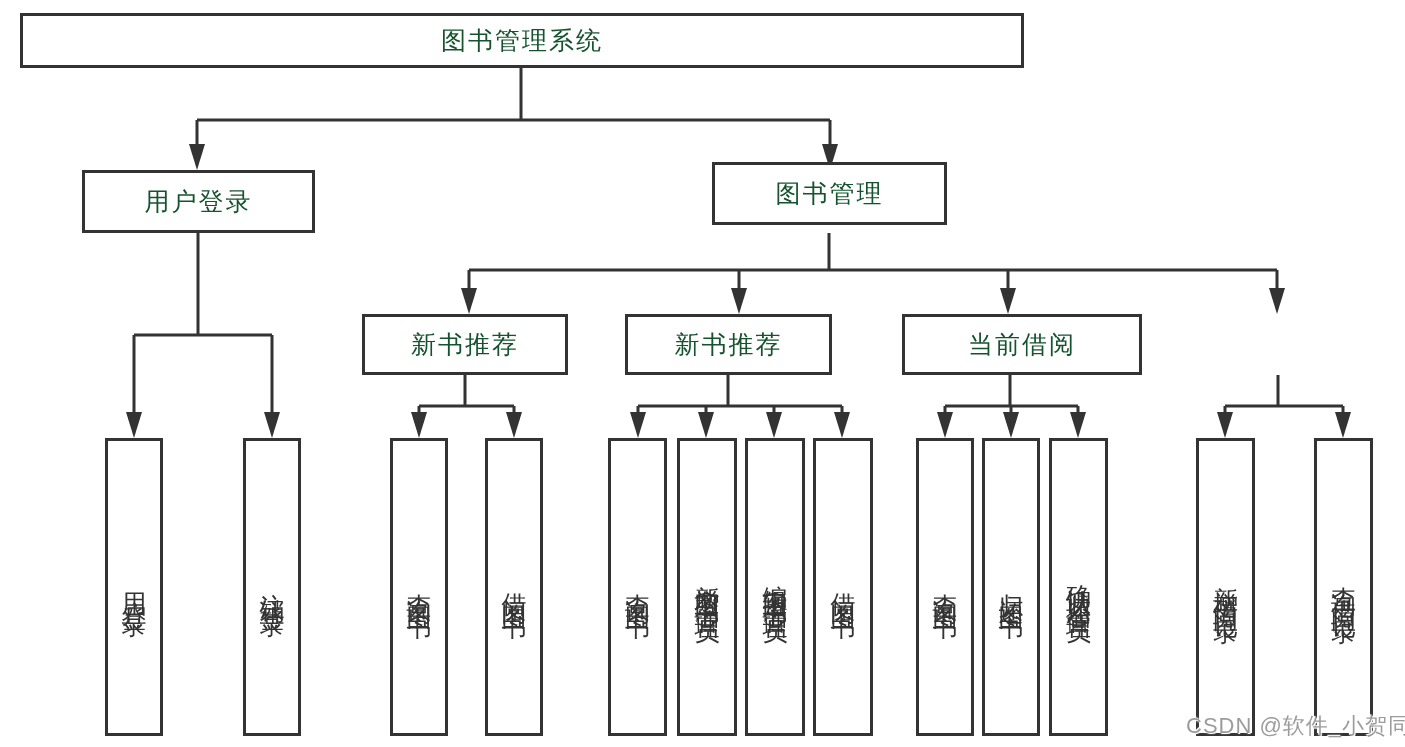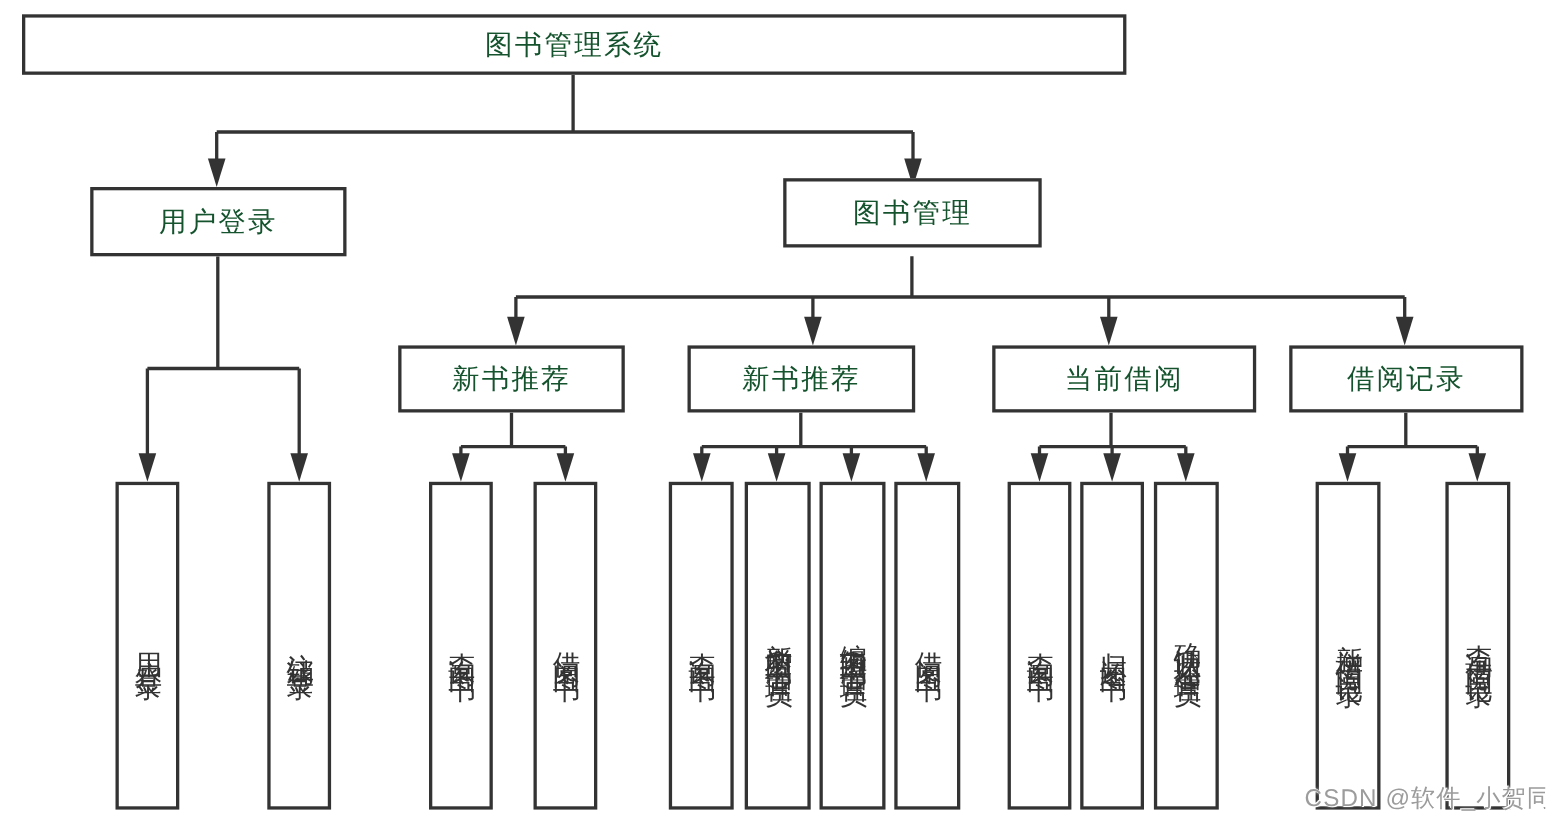--- a/index.html
+++ b/index.html
@@ -131,23 +131,20 @@
 
   <div class="node h" style="left:362px; top:314px; width:206px; height:61px">
     <span>新书推荐</span>
   </div>
   <div class="node h" style="left:625px; top:314px; width:207px; height:61px">
     <span>新书推荐</span>
   </div>
   <div class="node h" style="left:902px; top:314px; width:240px; height:61px">
     <span>当前借阅</span>
   </div>
-  <div class="node h" style="left:1172px; top:314px; width:213px; height:61px">
-    <span>借阅记录</span>
-  </div>
 
   <div class="node v" style="left:105px; top:438px; width:58px; height:298px">
     <span>用户登录</span>
   </div>
   <div class="node v" style="left:243px; top:438px; width:58px; height:298px">
     <span>注销登录</span>
   </div>
 
   <div class="node v" style="left:390px; top:438px; width:58px; height:298px">
     <span>查询图书</span>

